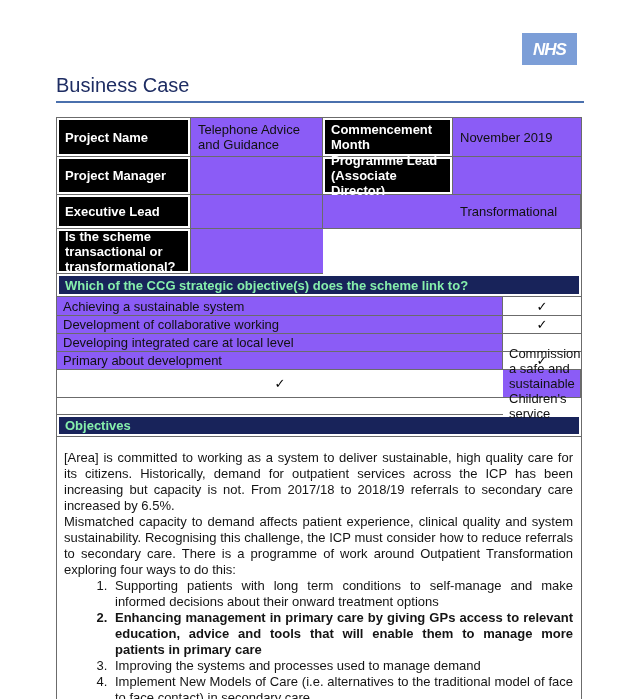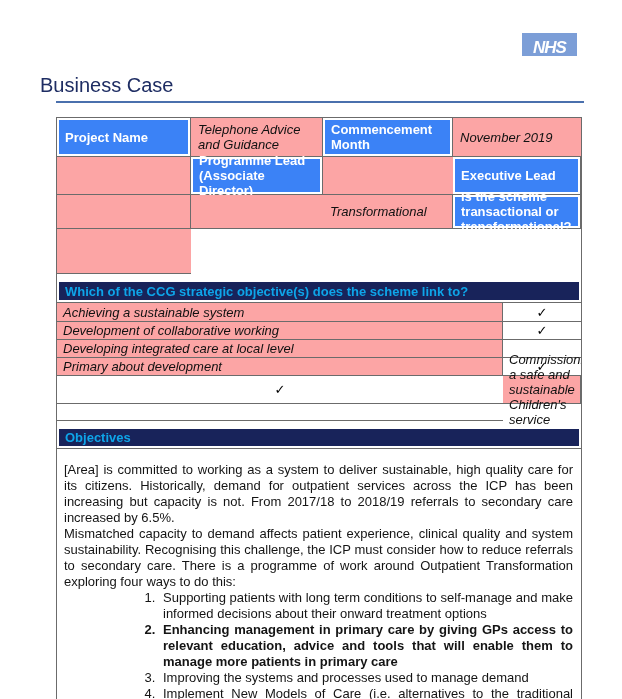--- a/index.html
+++ b/index.html
@@ -10,37 +10,37 @@
     width: 622px;
     height: 699px;
     background: #fff;
     overflow: hidden;
   }
   .nhs-logo {
     position: absolute;
     left: 522px;
     top: 33px;
     width: 55px;
-    height: 23px;
+    height: 32px;
     background: #7c9ed7;
     display: flex;
-    align-items: flex-end;
+    align-items: center;
     justify-content: center;
   }
   .nhs-logo span {
     color: #fff;
     font-weight: bold;
     font-style: italic;
     font-size: 17px;
     letter-spacing: -1px;
     line-height: 1;
   }
   .title {
     position: absolute;
-    left: 40px;
+    left: 56px;
     top: 74px;
     font-size: 20px;
     font-weight: normal;
     color: #1e2d63;
     letter-spacing: 0px;
   }
   .title-rule {
     position: absolute;
     left: 56px;
     top: 101px;
@@ -72,45 +72,43 @@
   .dcell {
     border-right: 1px solid #6b6b6b;
     border-bottom: 1px solid #6b6b6b;
     display: flex;
     align-items: center;
     font-size: 13px;
     color: #111;
   }
   .dcell.last { border-right: none; }
   .cell-navy {
-    background: #3b82f6;
+    background: #000000;
     box-shadow: inset 0 0 0 2px #fff;
     color: #fff;
     font-weight: bold;
     line-height: 15px;
     padding: 3px 4px 3px 8px;
   }
   .cell-white {
-    background: #fca5a5;
+    background: #8b5cf6;
     line-height: 15px;
     padding: 2px 4px 2px 7px;
-    font-style: italic;
   }
   .band {
     height: 23px;
     border-bottom: 1px solid #6b6b6b;
     background: #18235a;
     box-shadow: inset 0 0 0 2px #fff;
-    color: #0ea5e9;
+    color: #86efac;
     font-weight: bold;
     font-size: 13px;
     display: flex;
     align-items: center;
     padding-left: 8px;
-    margin-top: 6px;
   }
   .band.obj { height: 22px; }
   .obj-label { padding-left: 6px; line-height: 15px; }
   .obj-check {
     justify-content: center;
     font-weight: bold;
     font-size: 13px;
     color: #000;
     padding: 0;
   }
@@ -122,21 +120,20 @@
     text-align: justify;
   }
   .content p.gap { margin-bottom: 0; }
   .content ol {
     margin: 0;
     padding-left: 47px;
   }
   .content li {
     text-align: justify;
     padding-left: 4px;
-    margin-left: 48px;
   }
   .content li.bold { font-weight: bold; }
 </style>
 </head>
 <body>
 
 <div class="page">
 
   <div class="nhs-logo">
     <span>NHS</span>
@@ -147,20 +144,21 @@
 
   <div class="doc-table">
 
     <div class="grid-a">
 
       <div class="dcell cell-navy">Project Name</div>
       <div class="dcell cell-white">Telephone Advice and Guidance</div>
       <div class="dcell cell-navy">Commencement Month</div>
       <div class="dcell cell-white last">November 2019</div>
 
+      <div class="dcell cell-navy">Project Manager</div>
       <div class="dcell cell-white"></div>
       <div class="dcell cell-navy">Programme Lead (Associate Director)</div>
       <div class="dcell cell-white last"></div>
 
       <div class="dcell cell-navy">Executive Lead</div>
       <div class="dcell cell-white"></div>
       <div class="dcell cell-white last"></div>
 
       <div class="dcell cell-white">Transformational</div>
       <div class="dcell cell-navy">Is the scheme transactional or transformational?</div>

